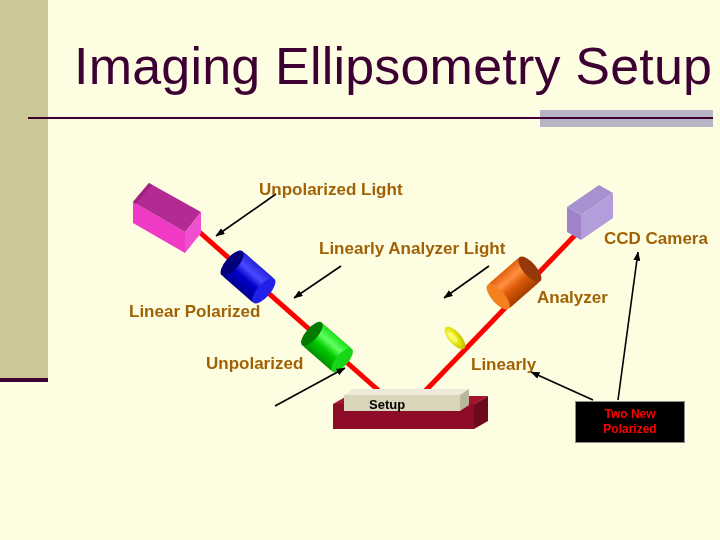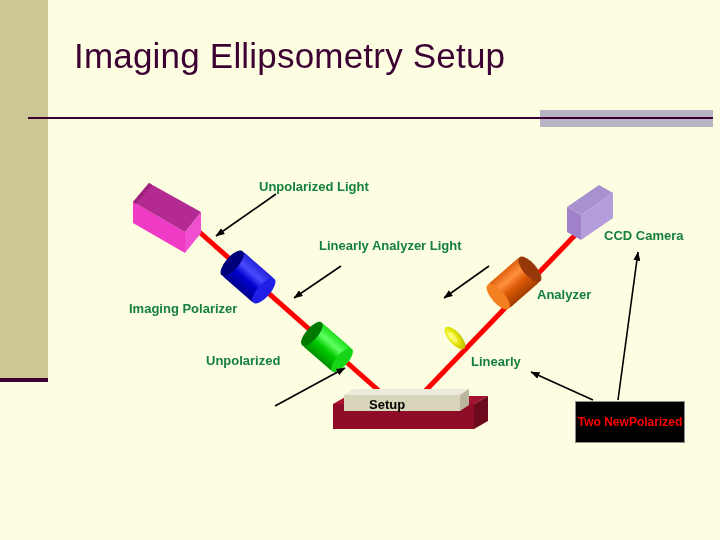--- a/index.html
+++ b/index.html
@@ -52,40 +52,40 @@
     top: 110px;
     width: 173px;
     height: 17px;
     background: #b0aec2;
     opacity: .92;
   }
   #page-title {
     position: absolute;
     left: 74px;
     top: 36px;
-    font-size: 35px;
+    font-size: 52px;
     color: #3d0033;
     letter-spacing: .2px;
     white-space: nowrap;
     font-family: "Liberation Sans", sans-serif;
   }
   
   #diagram {
     position: absolute;
     left: 0;
     top: 0;
     width: 720px;
     height: 540px;
   }
   .lbl {
     position: absolute;
     font-family: "Liberation Sans", sans-serif;
     font-weight: bold;
-    font-size: 13px;
-    color: #15803d;
+    font-size: 17px;
+    color: #a16207;
     white-space: nowrap;
     line-height: 1.15;
   }
   #lbl-laser      { left: 50px;  top: 257px; }
   #lbl-unpol      { left: 259px; top: 180px; }
   #lbl-linpol     { left: 129px; top: 302px; }
   #lbl-linearly   { left: 319px; top: 239px; }
   #lbl-comp       { left: 206px; top: 354px; }
   #lbl-ellip      { left: 85px;  top: 425px; }
   #lbl-analyzer   { left: 537px; top: 288px; }
@@ -100,21 +100,21 @@
   #callout-two-new {
     position: absolute;
     left: 575px;
     top: 401px;
     width: 110px;
     height: 42px;
     background: #000000;
     border: 1px solid #8c8c8c;
     box-sizing: border-box;
     display: flex;
-    flex-direction: row;
+    flex-direction: column;
     align-items: center;
     justify-content: center;
     text-align: right;
   }
   #callout-two-new .cl-line {
     font-family: "Liberation Sans", sans-serif;
     font-weight: bold;
     font-size: 12px;
     color: #ff0000;
     line-height: 1.25;
@@ -233,21 +233,21 @@
 
       <line x1="275" y1="406" x2="345" y2="368" marker-end="url(#arrowhead)"></line>
 
       <line x1="593" y1="400" x2="531" y2="372" marker-end="url(#arrowhead)"></line>
 
       <line x1="618" y1="400" x2="638" y2="252" marker-end="url(#arrowhead)"></line>
     </g>
   </svg>
 
   <div class="lbl" id="lbl-unpol">Unpolarized Light</div>
-  <div class="lbl" id="lbl-linpol">Imaging Polarizer</div>
+  <div class="lbl" id="lbl-linpol">Linear Polarized</div>
   <div class="lbl" id="lbl-linearly">Linearly Analyzer Light</div>
   <div class="lbl" id="lbl-comp">Unpolarized</div>
   <div class="lbl" id="lbl-analyzer">Analyzer</div>
   <div class="lbl" id="lbl-ccd">CCD Camera</div>
   <div class="lbl" id="lbl-objective">Linearly</div>
   <div class="lbl" id="lbl-sample">Setup</div>
 
   <div id="callout-two-new">
     <div class="cl-line">Two New</div>
     <div class="cl-line">Polarized</div>

